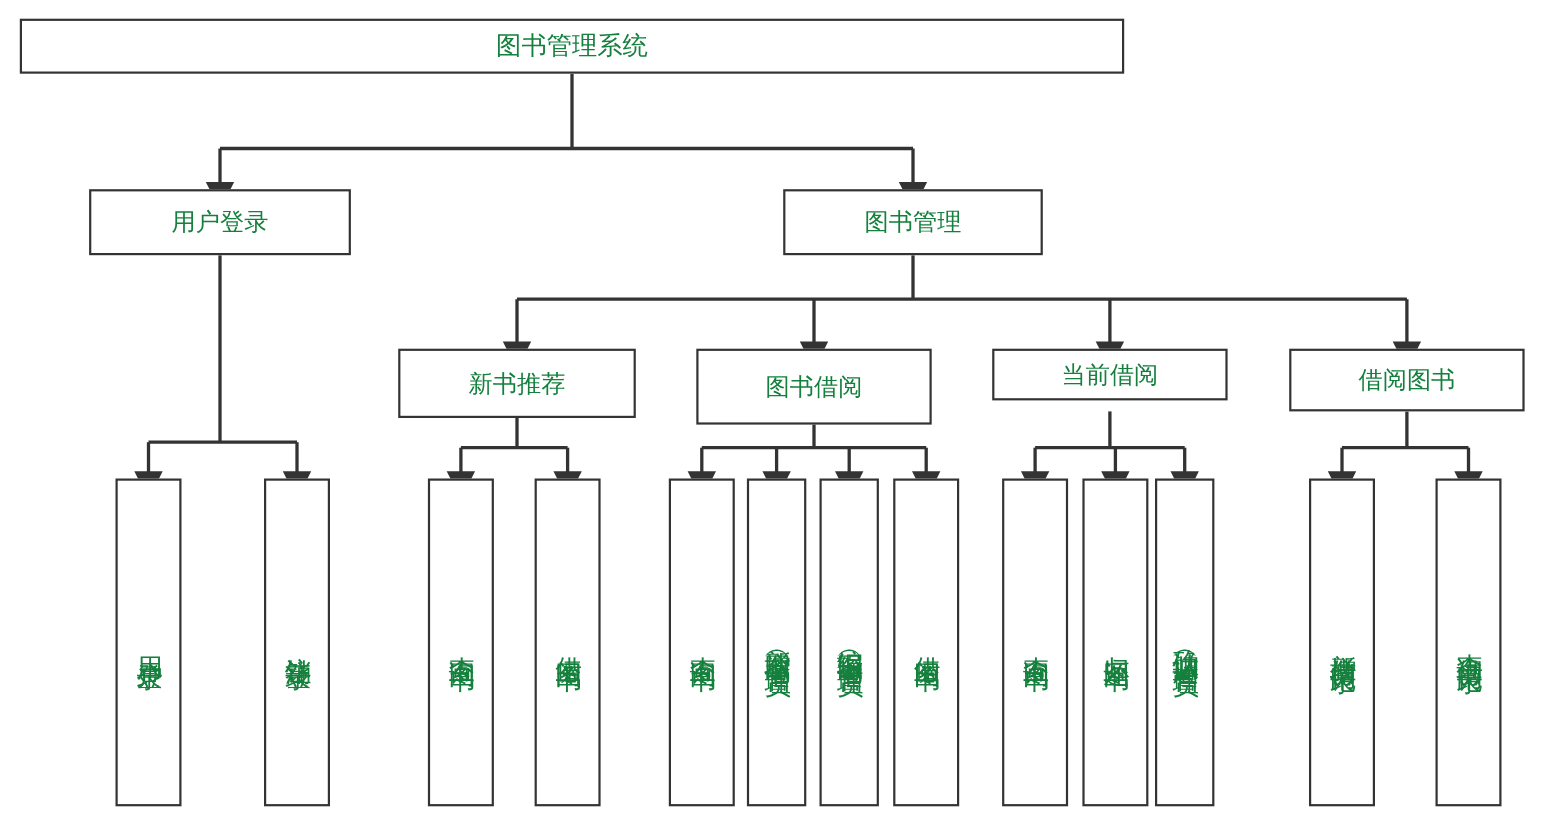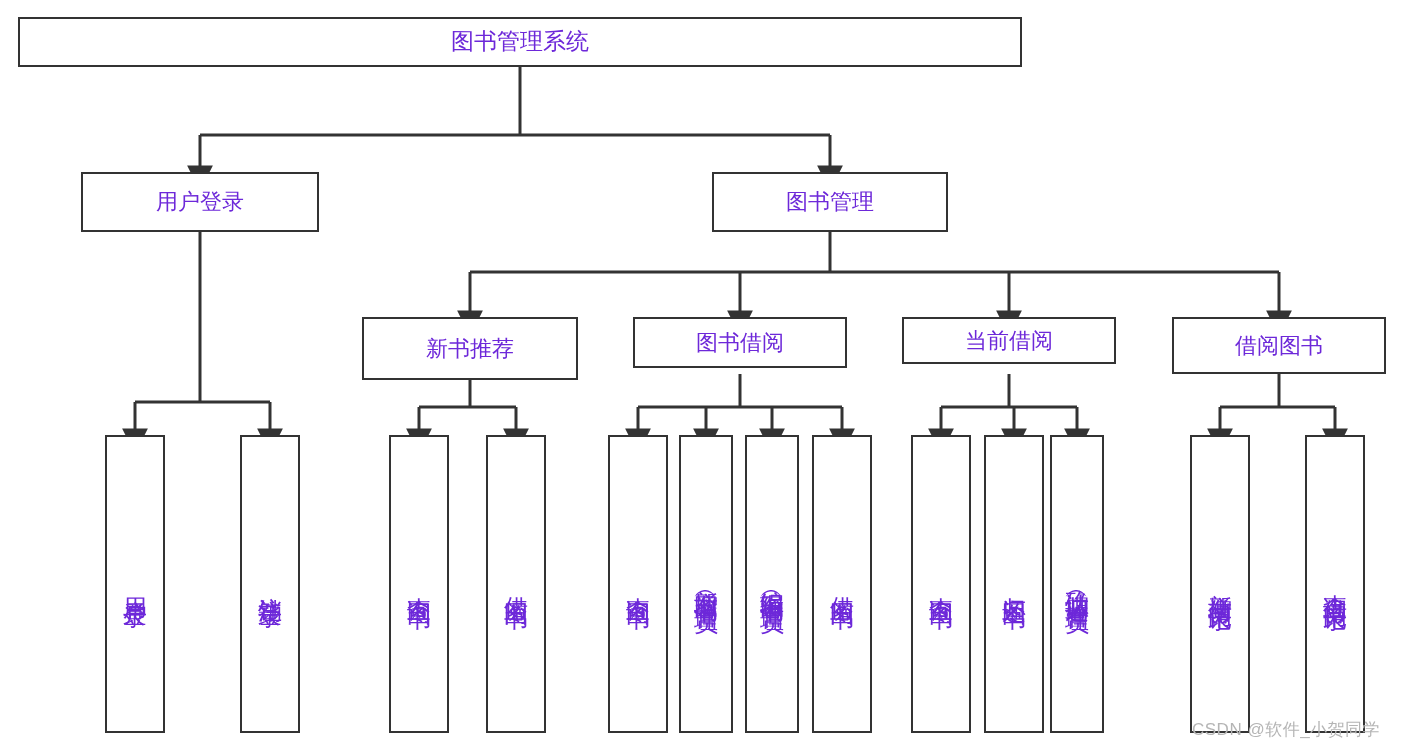--- a/index.html
+++ b/index.html
@@ -33,21 +33,21 @@
     display: flex;
     align-items: center;
     justify-content: center;
     color: #262626;
   }
   .node-label {
     display: block;
     text-align: center;
     line-height: 1.18;
     white-space: nowrap;
-    color: #6d28d9;
+    color: #15803d;
   }
   .node.horiz .node-label {
     font-size: 22px;
   }
   .node.root .node-label {
     font-size: 23px;
   }
   .node.vert {
     align-items: center;
     justify-content: center;
@@ -122,21 +122,21 @@
       </div>
       <div class="node horiz" style="left: 81px; top: 172px; width: 238px; height: 60px;">
         <span class="node-label">用户登录</span>
       </div>
       <div class="node horiz" style="left: 712px; top: 172px; width: 236px; height: 60px;">
         <span class="node-label">图书管理</span>
       </div>
       <div class="node horiz" style="left: 362px; top: 317px; width: 216px; height: 63px;">
         <span class="node-label">新书推荐</span>
       </div>
-      <div class="node horiz" style="left: 633px; top: 317px; width: 214px; height: 51px;">
+      <div class="node horiz" style="left: 633px; top: 317px; width: 214px; height: 69px;">
         <span class="node-label">图书借阅</span>
       </div>
       <div class="node horiz" style="left: 902px; top: 317px; width: 214px; height: 47px;">
         <span class="node-label">当前借阅</span>
       </div>
       <div class="node horiz" style="left: 1172px; top: 317px; width: 214px; height: 57px;">
         <span class="node-label">借阅图书</span>
       </div>
       <div class="node vert" style="left: 105px; top: 435px; width: 60px; height: 298px;">
         <span class="node-label">用户登录</span>
@@ -172,14 +172,13 @@
         <span class="node-label">确认归还（管理员）</span>
       </div>
       <div class="node vert" style="left: 1190px; top: 435px; width: 60px; height: 298px;">
         <span class="node-label">新增借阅记录</span>
       </div>
       <div class="node vert" style="left: 1305px; top: 435px; width: 60px; height: 298px;">
         <span class="node-label">查询借阅记录</span>
       </div>
     </div>
 
-  <div class="watermark" style="left: 1192px; top: 718px;">CSDN @软件_小贺同学</div>
 </div>
 
 </body></html>

